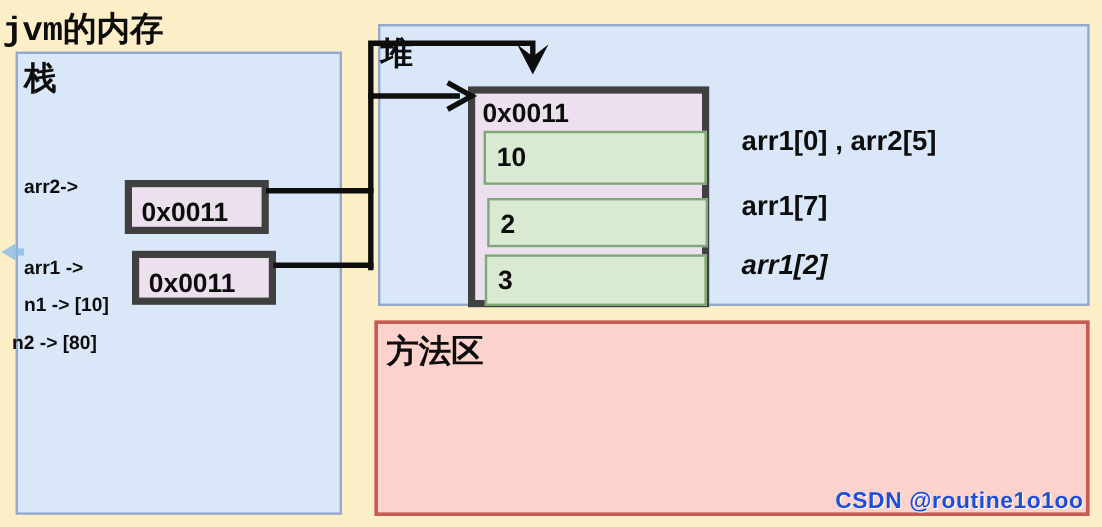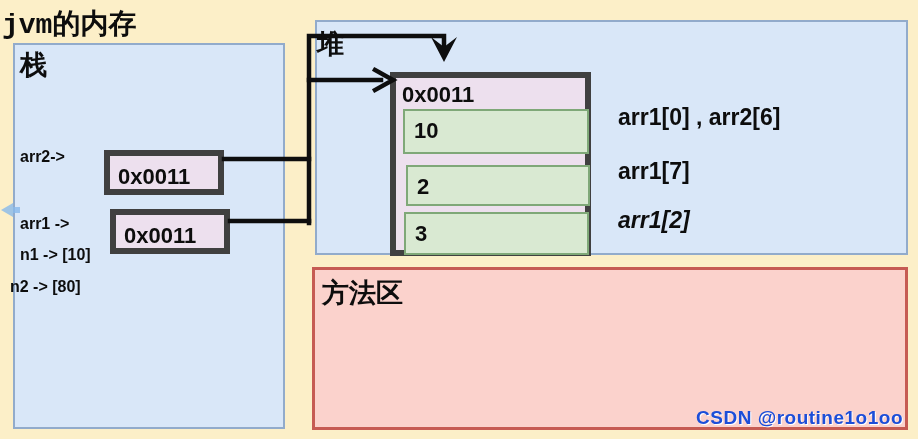--- a/index.html
+++ b/index.html
@@ -61,21 +61,21 @@
     <div class="slot-text">10</div>
   </div>
   <div class="abs slot" style="left:10px;top:87px;width:184px;height:41px;">
     <div class="slot-text">2</div>
   </div>
   <div class="abs slot" style="left:8px;top:134px;width:185px;height:43px;">
     <div class="slot-text">3</div>
   </div>
 </div>
 
-<div class="abs ann" style="left:618px;top:104px;">arr1[0] , arr2[6]</div>
+<div class="abs ann" style="left:618px;top:104px;">arr1[0] , arr2[5]</div>
 <div class="abs ann" style="left:618px;top:158px;">arr1[7]</div>
 <div class="abs ann" style="left:618px;top:207px;font-style:italic;">arr1[2]</div>
 
 <div class="abs watermark" style="right:15px;top:407px;">CSDN @routine1o1oo</div>
 
 <svg class="overlay" width="918" height="439" viewBox="0 0 918 439">
   <g stroke="#0E0E0E" stroke-width="4.5" fill="none" stroke-linecap="square">
     <path d="M224,159 H309"></path>
     <path d="M230,221 H309"></path>
     <path d="M309,223 V36 H444 V46"></path>

